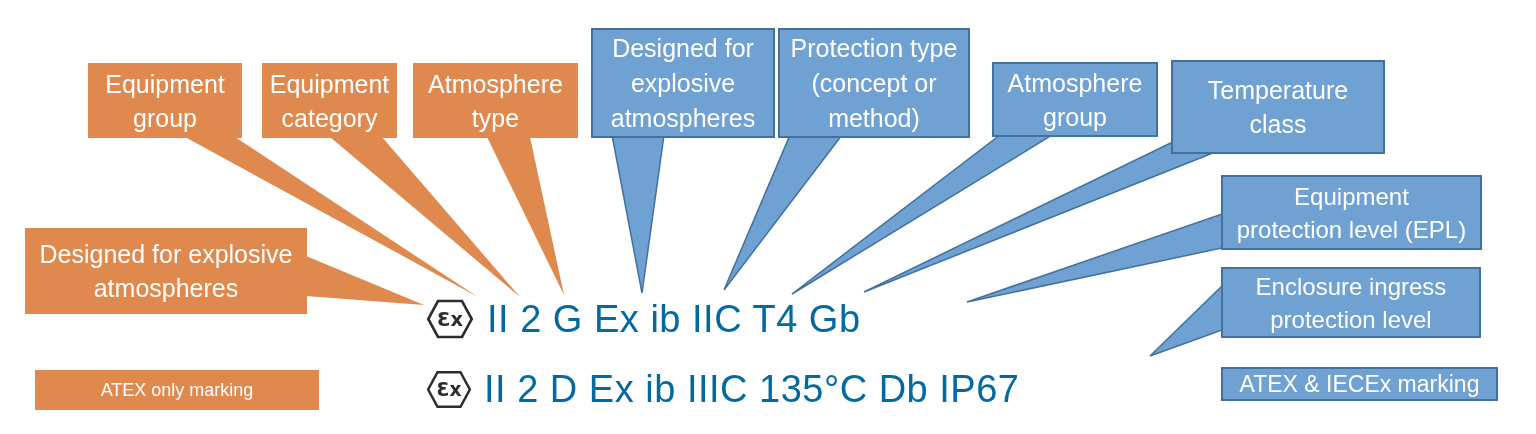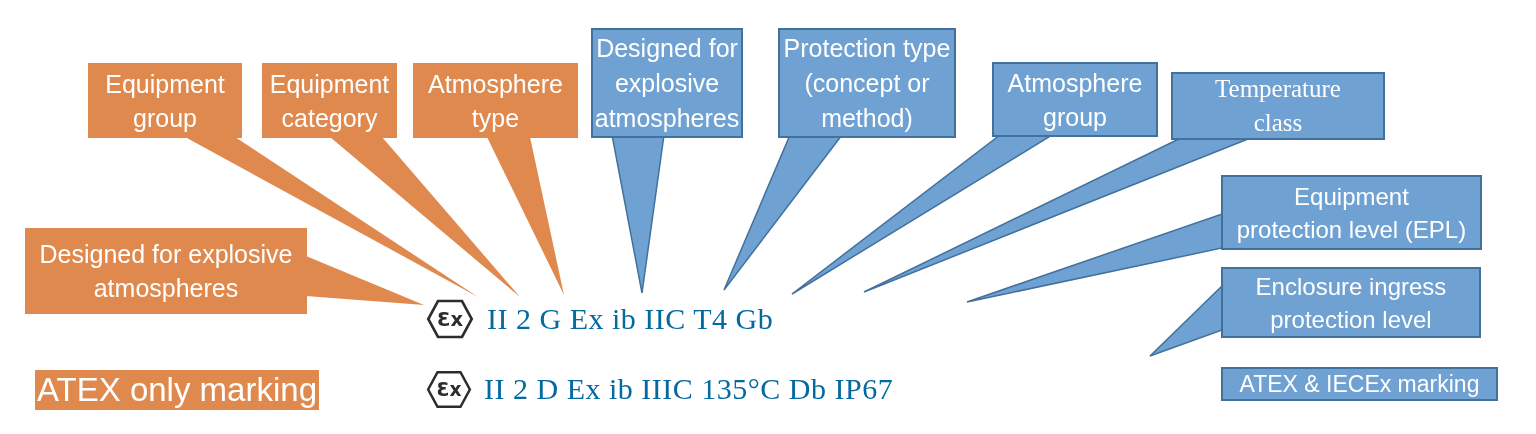--- a/index.html
+++ b/index.html
@@ -30,44 +30,43 @@
     line-height: 34px;
     font-size: 25px;
   }
   .callout.orange { background: #e0894e; }
   .callout.blue   { background: #6fa1d3; border: 2px solid #41719c; }
 
   
   .co-a { left: 88px;   top: 63px;  width: 154px; height: 75px; }
   .co-b { left: 262px;  top: 63px;  width: 135px; height: 75px; }
   .co-c { left: 413px;  top: 63px;  width: 165px; height: 75px; }
-  .co-d { left: 591px;  top: 28px;  width: 152px; height: 110px; line-height: 35px; }
-  .co-e { left: 778px;  top: 28px;  width: 178px; height: 110px; line-height: 35px; }
+  .co-d { left: 591px;  top: 28px;  width: 184px; height: 110px; line-height: 35px; }
+  .co-e { left: 778px;  top: 28px;  width: 192px; height: 110px; line-height: 35px; }
   .co-f { left: 992px;  top: 62px;  width: 166px; height: 75px; }
-  .co-g { left: 1171px; top: 72px;  width: 214px; height: 68px; font-family: Liberation Serif, serif; }
+  .co-g { left: 1171px; top: 60px;  width: 214px; height: 94px; }
   .co-h { left: 1221px; top: 175px; width: 261px; height: 75px; font-size: 24px; line-height: 33px; }
   .co-i { left: 1221px; top: 267px; width: 260px; height: 71px; font-size: 24px; line-height: 33px; }
   .co-j { left: 1221px; top: 367px; width: 277px; height: 34px; font-size: 23px; line-height: 30px; }
   .co-k { left: 25px;   top: 228px; width: 282px; height: 86px; }
-  .co-l { left: 35px;   top: 370px; width: 284px; height: 40px; font-size: 33px; }
+  .co-l { left: 35px;   top: 370px; width: 284px; height: 40px; font-size: 18px; }
 
   .marking-row {
     position: absolute;
     z-index: 2;
     display: flex;
     align-items: center;
     color: #0369a1;
   }
   .row-1 { left: 426px; top: 294px; height: 50px; gap: 13px; }
   .row-2 { left: 426px; top: 364px; height: 50px; gap: 12px; }
   .marking-text {
-    font-size: 30px;
+    font-size: 38px;
     letter-spacing: 0.5px;
     white-space: nowrap;
-    font-family: Liberation Serif, serif;
   }
   .ex-logo { display: block; }
 </style>
 </head>
 <body>
 
 <div class="canvas">
 
   <svg class="tails" viewBox="0 0 1536 434" xmlns="http://www.w3.org/2000/svg">
 

